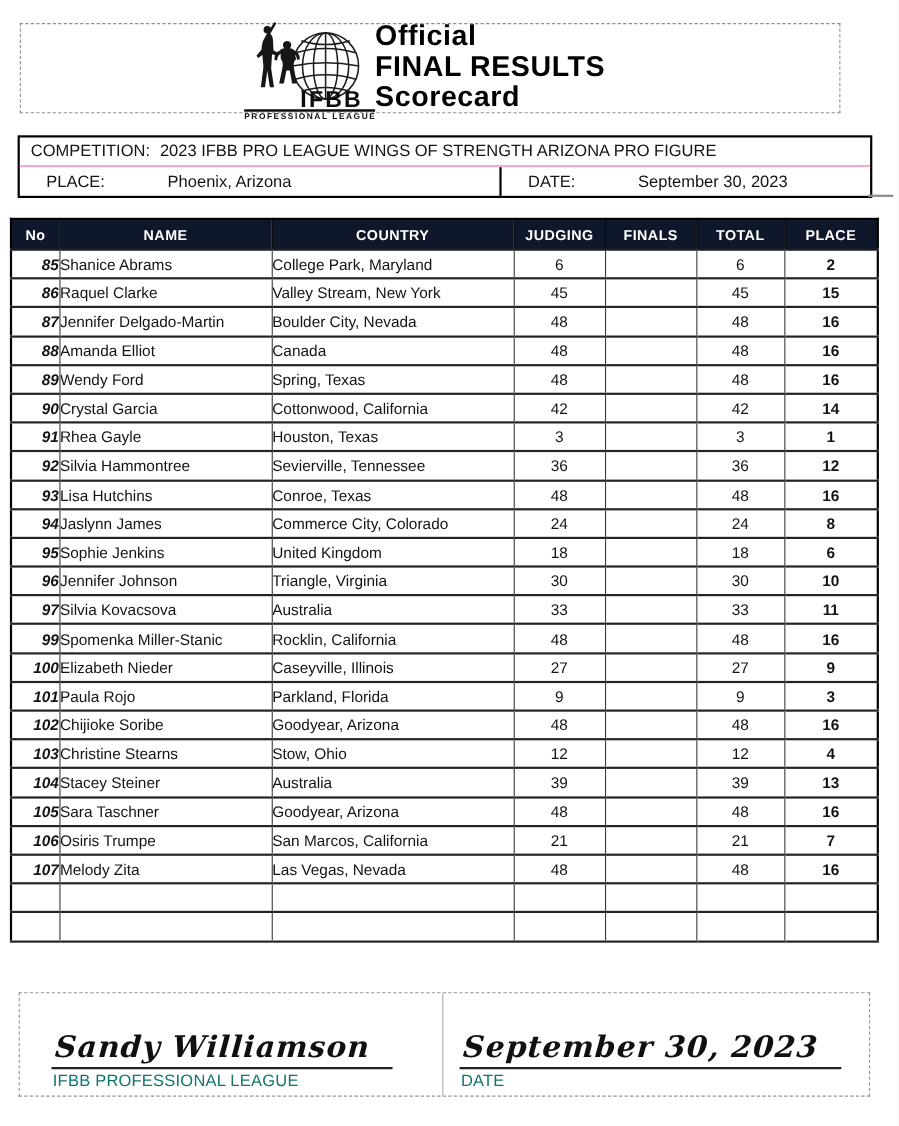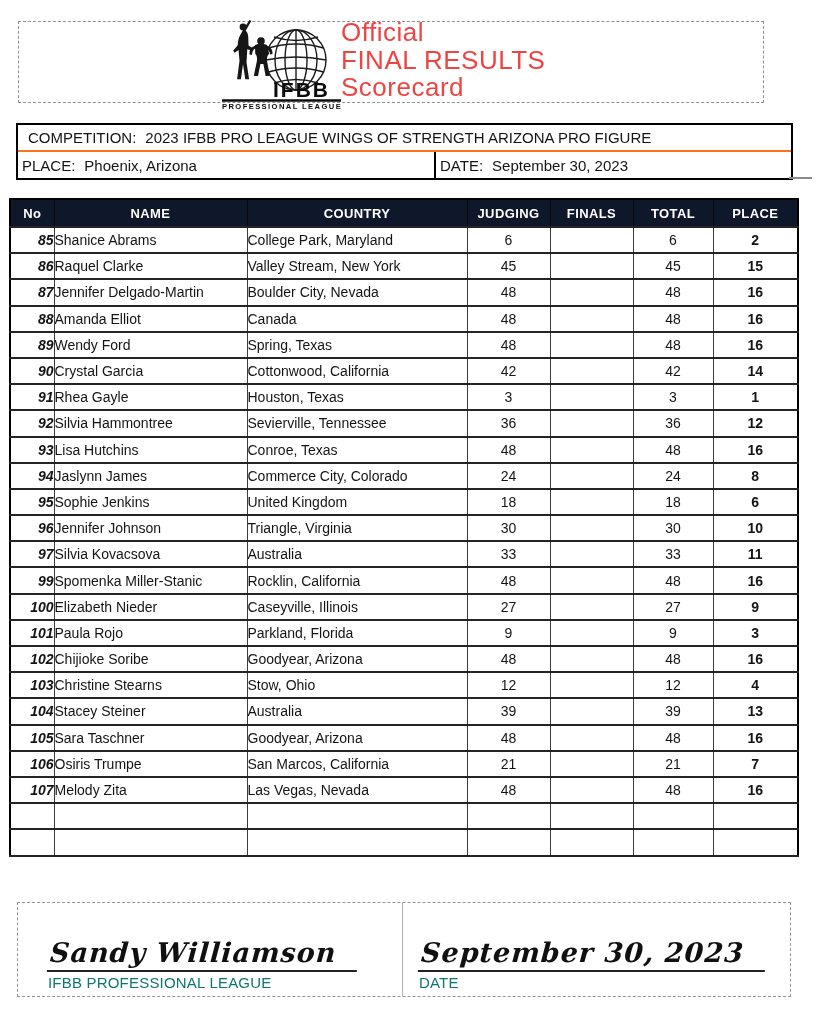--- a/index.html
+++ b/index.html
@@ -8,31 +8,31 @@
     font-family:"Liberation Sans",sans-serif;color:#141414;overflow:hidden;
   }
   
   .header-box{
     position:absolute;left:18px;top:21px;width:744px;height:80px;
     border:1px dashed #8f8f8f;background:#fff;
   }
   .logo-svg{position:absolute;left:203px;top:-8px;width:120px;height:96px;overflow:visible;}
   .title-block{
     position:absolute;left:322px;top:-3px;width:400px;
-    font-weight:normal;font-size:26px;line-height:27.5px;color:#ef4444;
+    font-weight:bold;font-size:26px;line-height:27.5px;color:#000000;
     letter-spacing:.5px;white-space:nowrap;
   }
   
   .comp-box{
     position:absolute;left:16px;top:123px;width:773px;
     border:2px solid #000;background:#fff;font-size:15px;
   }
-  .comp-row{height:25px;display:flex;align-items:center;padding-left:10px;border-bottom:2px solid #f97316;}
+  .comp-row{height:25px;display:flex;align-items:center;padding-left:10px;border-bottom:2px solid #f9a8d4;}
   .pd-row{display:flex;height:26px;}
-  .pd-cell{display:flex;align-items:center;padding-left:4px;}
+  .pd-cell{display:flex;align-items:center;padding-left:24px;gap:48px;}
   .pd-place{width:412px;border-right:2px solid #000;}
   .pd-date{flex:1;}
   .lbl{margin-right:9px;white-space:nowrap;}
   .val{white-space:nowrap;}
   .comp-ext{position:absolute;left:789px;top:177px;width:23px;border-top:2px solid #8a8a8a;}
   
   table.results{
     position:absolute;left:9px;top:198px;width:788px;
     border-collapse:collapse;table-layout:fixed;background:#fff;
   }

